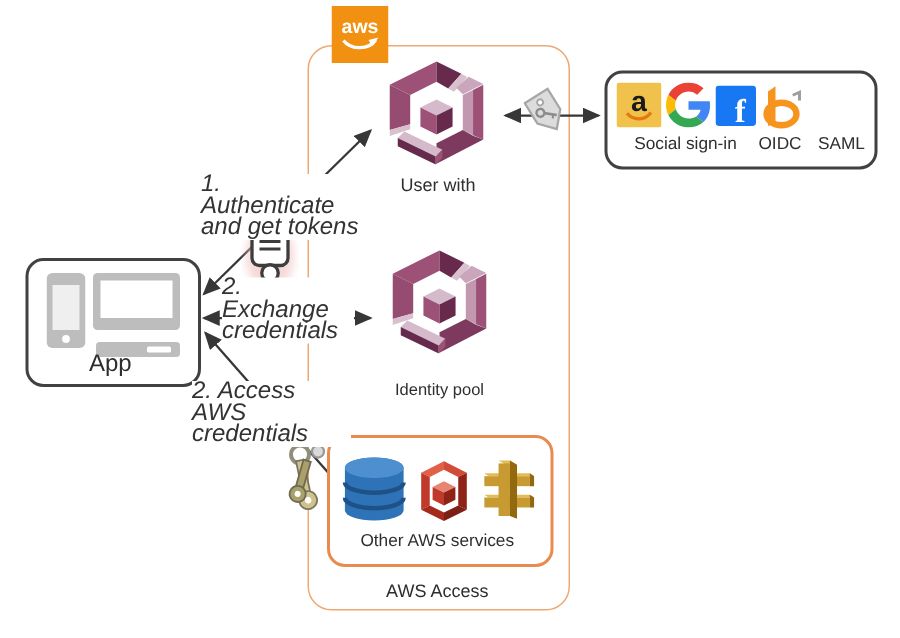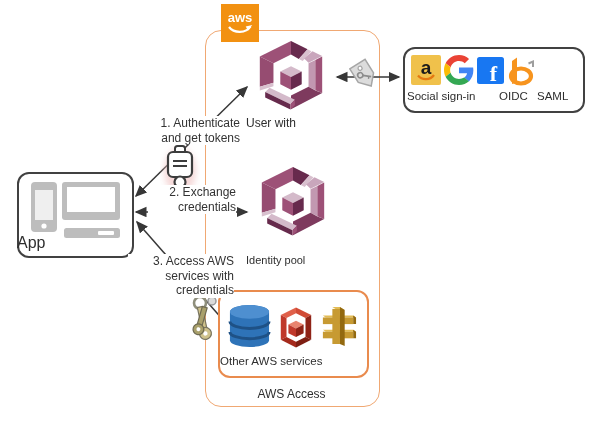--- a/index.html
+++ b/index.html
@@ -6,22 +6,22 @@
   body{width:600px;height:425px;position:relative;overflow:hidden;background:#ffffff;
        font-family:"Liberation Sans",sans-serif;}
   .abs{position:absolute;}
   
   .cloud-box{left:205px;top:30px;width:173px;height:375px;border:1.6px solid #F0A873;border-radius:16px;z-index:1;}
   .cloud-label{left:205px;top:387px;width:173px;text-align:center;font-size:12px;color:#2e2e2e;z-index:4;}
   .services-box{left:218px;top:290px;width:147px;height:84px;border:2px solid #E98B4E;border-radius:12px;background:#fff;z-index:2;}
   .services-label{left:220px;top:355px;width:143px;text-align:center;font-size:11.5px;color:#2e2e2e;z-index:4;}
   .social-box{left:403px;top:47px;width:178px;height:62px;border:2px solid #414141;border-radius:12px;background:#fff;z-index:2;}
   .app-box{left:17px;top:172px;width:113px;height:82px;border:2px solid #414141;border-radius:12px;background:#fff;z-index:2;}
-  .lbl{position:absolute;font-size:11.5px;color:#2e2e2e;text-align:left;z-index:4;}
-  .step{position:absolute;font-size:12px;line-height:14.6px;color:#333;text-align:right;background:#fff;z-index:5;}
+  .lbl{position:absolute;font-size:11.5px;color:#2e2e2e;text-align:center;z-index:4;}
+  .step{position:absolute;font-size:16px;line-height:14.6px;color:#333;text-align:left;background:#fff;z-index:5;font-style:italic;}
   .icon{position:absolute;z-index:3;}
   #arrow-layer{position:absolute;left:0;top:0;z-index:2;}
   .saml-logo{font-weight:800;font-size:15px;letter-spacing:0;color:#101010;transform:scaleX(.88);transform-origin:left;}
 </style>
 </head>
 <body>
 
 <svg width="0" height="0" style="position:absolute">
   <defs>
     <g id="cognito">
@@ -188,16 +188,15 @@
 
 <div class="step" style="left:134px;top:116px;width:106px">
   <div>1. Authenticate</div>
   <div>and get tokens</div>
 </div>
 <div class="step" style="left:148px;top:185px;width:88px">
   <div>2. Exchange</div>
   <div>credentials</div>
 </div>
 <div class="step" style="left:128px;top:254px;width:106px">
-  <div>3. Access AWS</div>
-  <div>services with</div>
+  <div>2. Access AWS</div>
   <div>credentials</div>
 </div>
 
 </body></html>

